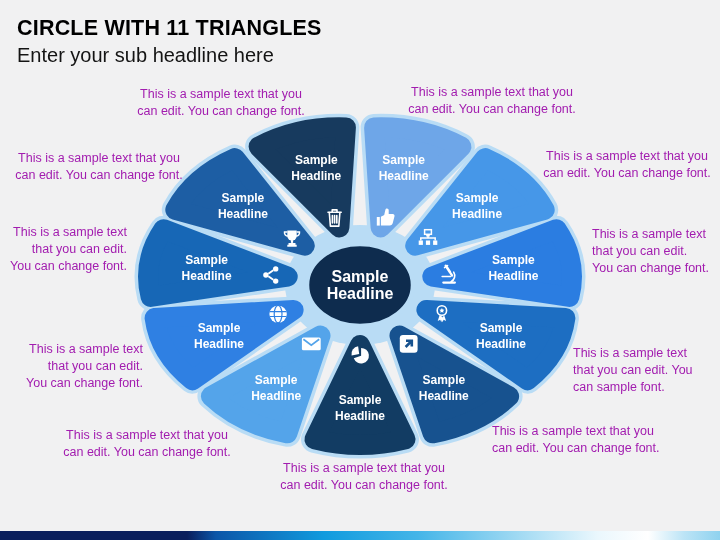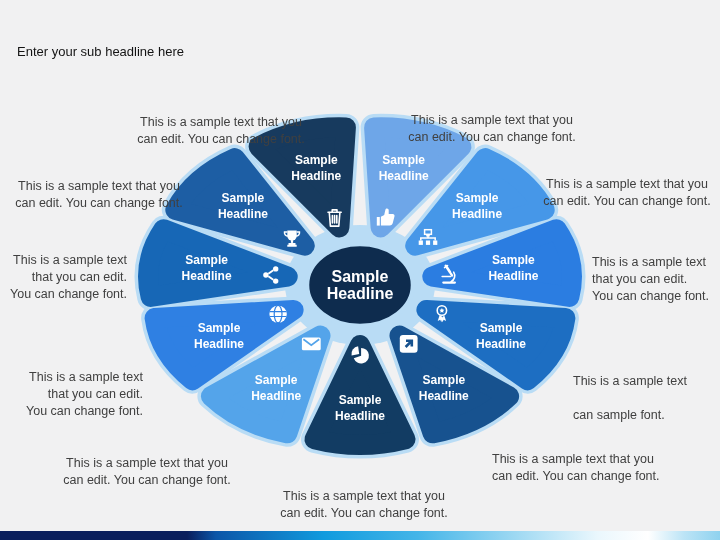--- a/index.html
+++ b/index.html
@@ -1,30 +1,31 @@
 <!DOCTYPE html>
 <html><head>
 <meta charset="utf-8">
 <style>
   html,body{margin:0;padding:0;background:#e8e8e8;}
   .slide{position:relative;width:720px;height:540px;background:#F1F1F2;overflow:hidden;
          font-family:"Liberation Sans",sans-serif;}
   .title{position:absolute;left:17px;top:16px;font-size:21.5px;font-weight:bold;color:#000;
          letter-spacing:.2px;white-space:nowrap;}
-  .subtitle{position:absolute;left:17px;top:44px;font-size:13px;color:#141414;white-space:nowrap;}
+  .subtitle{position:absolute;left:17px;top:44px;font-size:20px;color:#141414;white-space:nowrap;}
   #wheel-svg{position:absolute;left:0;top:0;}
   .seg-label{font:bold 12px "Liberation Sans",sans-serif;fill:#ffffff;}
   .center-label{font:bold 16px "Liberation Sans",sans-serif;fill:#ffffff;}
-  .caption{position:absolute;font-size:12.5px;line-height:17px;color:#404040;white-space:nowrap;margin-top:28px;}
+  .caption{position:absolute;font-size:12.5px;line-height:17px;color:#a21caf;white-space:nowrap;}
   #footer-bar{position:absolute;left:0;bottom:0;width:720px;height:9px;}
 </style>
 </head>
 <body>
 
 <div class="slide">
+  <div class="title">CIRCLE WITH 11 TRIANGLES</div>
   <div class="subtitle">Enter your sub headline here</div>
 
   <svg id="wheel-svg" width="720" height="540" viewBox="0 0 720 540">
       <path d="M380.6 227.4 L374.1 127.4 Q422.1 125.8 461.4 146.6 Z" fill="#B9DCF5" stroke="#B9DCF5" stroke-width="27" stroke-linejoin="round"></path>
       <path d="M415.2 245.7 L485.2 158.1 Q526.6 176.4 544.7 209.8 Z" fill="#B9DCF5" stroke="#B9DCF5" stroke-width="27" stroke-linejoin="round"></path>
       <path d="M432.3 276.5 L556.5 229.2 Q578.3 261.4 569.4 296.9 Z" fill="#B9DCF5" stroke="#B9DCF5" stroke-width="27" stroke-linejoin="round"></path>
       <path d="M426.4 309.9 L565.4 318.0 Q560.6 353.9 527.6 380.2 Z" fill="#B9DCF5" stroke="#B9DCF5" stroke-width="27" stroke-linejoin="round"></path>
       <path d="M399.5 335.5 L509.1 396.3 Q479.2 424.6 432.6 433.3 Z" fill="#B9DCF5" stroke="#B9DCF5" stroke-width="27" stroke-linejoin="round"></path>
       <path d="M360.0 345.0 L405.5 439.3 Q360.0 450.9 314.5 439.3 Z" fill="#B9DCF5" stroke="#B9DCF5" stroke-width="27" stroke-linejoin="round"></path>
       <path d="M320.5 335.5 L287.4 433.3 Q240.8 424.6 210.9 396.3 Z" fill="#B9DCF5" stroke="#B9DCF5" stroke-width="27" stroke-linejoin="round"></path>
@@ -135,21 +136,21 @@
     <path d="M6.7 6.7l1.1 13.6h8.4l1.1-13.6"></path>
     <path d="M9.8 9.7v7.4M12 9.7v7.4M14.2 9.7v7.4"></path>
         </g>
       </g>
     </svg>
 
   <div id="captions">
       <div class="caption" style="top: 84px; width: 190px; left: 397px; text-align: center;"><span>This is a sample text that you</span><br><span>can edit. You can change font.</span></div>
       <div class="caption" style="top: 148px; width: 190px; left: 532px; text-align: center;"><span>This is a sample text that you</span><br><span>can edit. You can change font.</span></div>
       <div class="caption" style="top: 226px; width: 130px; left: 592px; text-align: left;"><span>This is a sample text</span><br><span>that you can edit.</span><br><span>You can change font.</span></div>
-      <div class="caption" style="top: 345px; width: 130px; left: 573px; text-align: left;"><span>This is a sample text</span><br><br><span>can sample font.</span></div>
+      <div class="caption" style="top: 345px; width: 130px; left: 573px; text-align: left;"><span>This is a sample text</span><br><span>that you can edit. You</span><br><span>can sample font.</span></div>
       <div class="caption" style="top: 423px; width: 190px; left: 492px; text-align: left;"><span>This is a sample text that you</span><br><span>can edit. You can change font.</span></div>
       <div class="caption" style="top: 460px; width: 190px; left: 269px; text-align: center;"><span>This is a sample text that you</span><br><span>can edit. You can change font.</span></div>
       <div class="caption" style="top: 427px; width: 190px; left: 52px; text-align: center;"><span>This is a sample text that you</span><br><span>can edit. You can change font.</span></div>
       <div class="caption" style="top: 341px; width: 130px; left: 13px; text-align: right;"><span>This is a sample text</span><br><span>that you can edit.</span><br><span>You can change font.</span></div>
       <div class="caption" style="top: 224px; width: 130px; left: -3px; text-align: right;"><span>This is a sample text</span><br><span>that you can edit.</span><br><span>You can change font.</span></div>
       <div class="caption" style="top: 150px; width: 190px; left: 4px; text-align: center;"><span>This is a sample text that you</span><br><span>can edit. You can change font.</span></div>
       <div class="caption" style="top: 86px; width: 190px; left: 126px; text-align: center;"><span>This is a sample text that you</span><br><span>can edit. You can change font.</span></div>
     </div>
 
   <div id="footer-bar" style="background: linear-gradient(to right, rgb(10, 30, 92) 0%, rgb(10, 30, 92) 26%, rgb(12, 86, 168) 30%, rgb(17, 155, 222) 45%, rgb(68, 181, 232) 58%, rgb(154, 215, 242) 71%, rgb(234, 247, 253) 83%, rgb(255, 255, 255) 90%, rgb(188, 228, 246) 95%, rgb(143, 210, 239) 100%);"></div>

